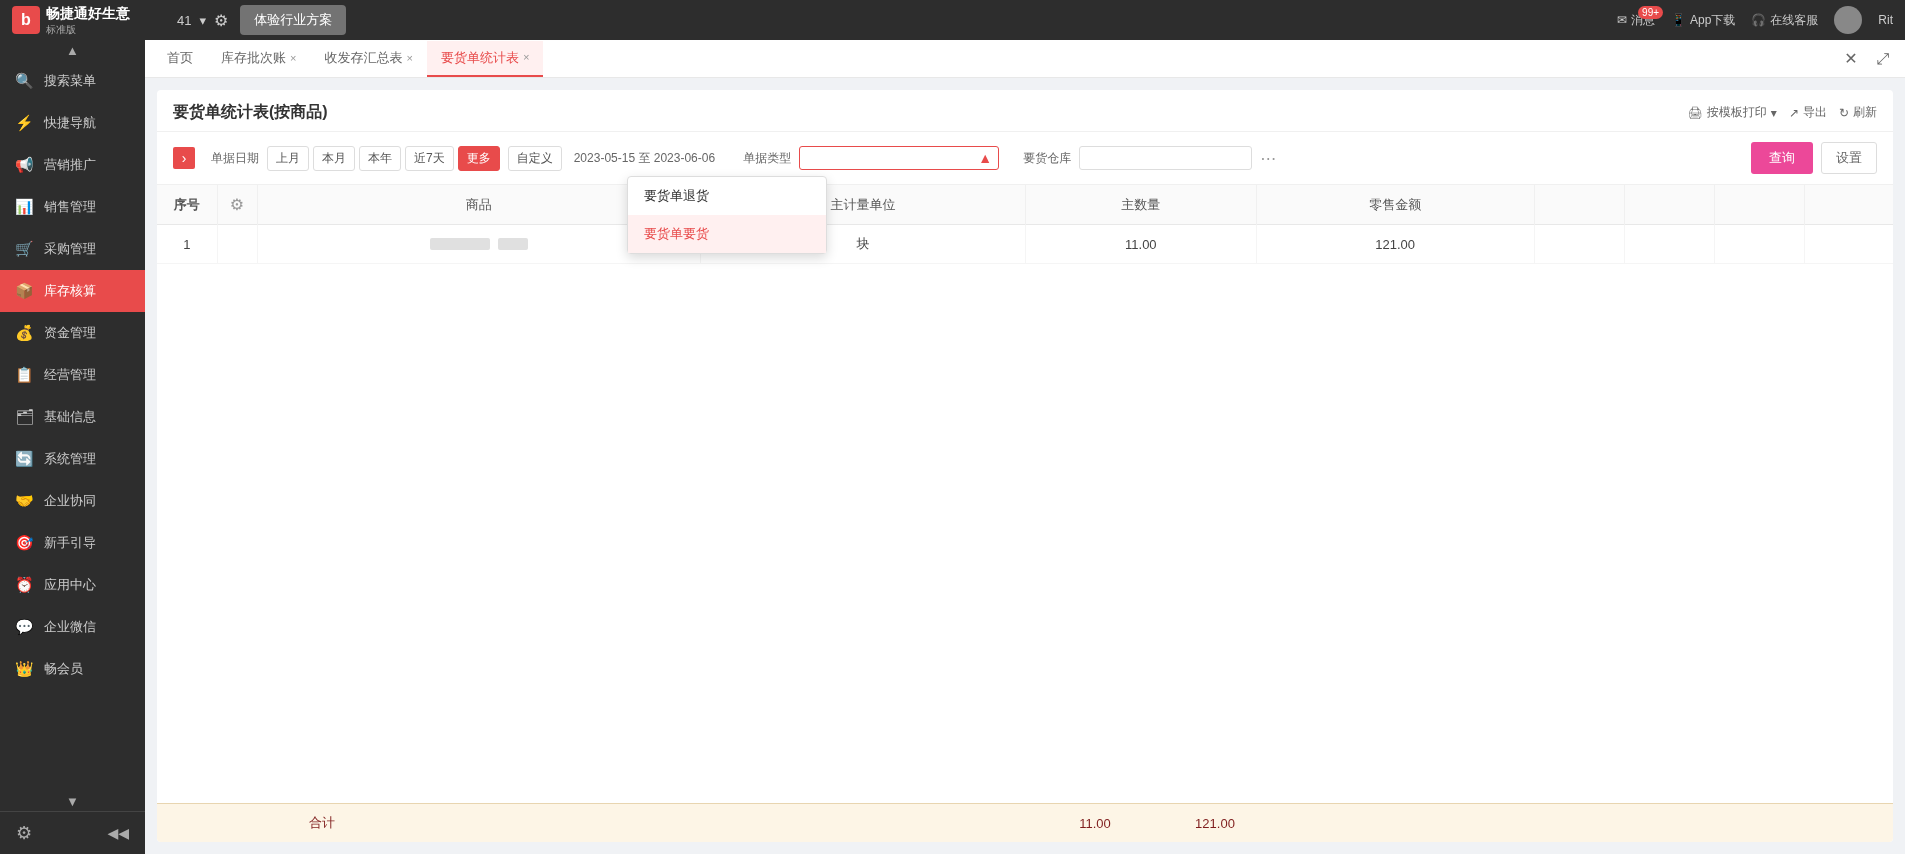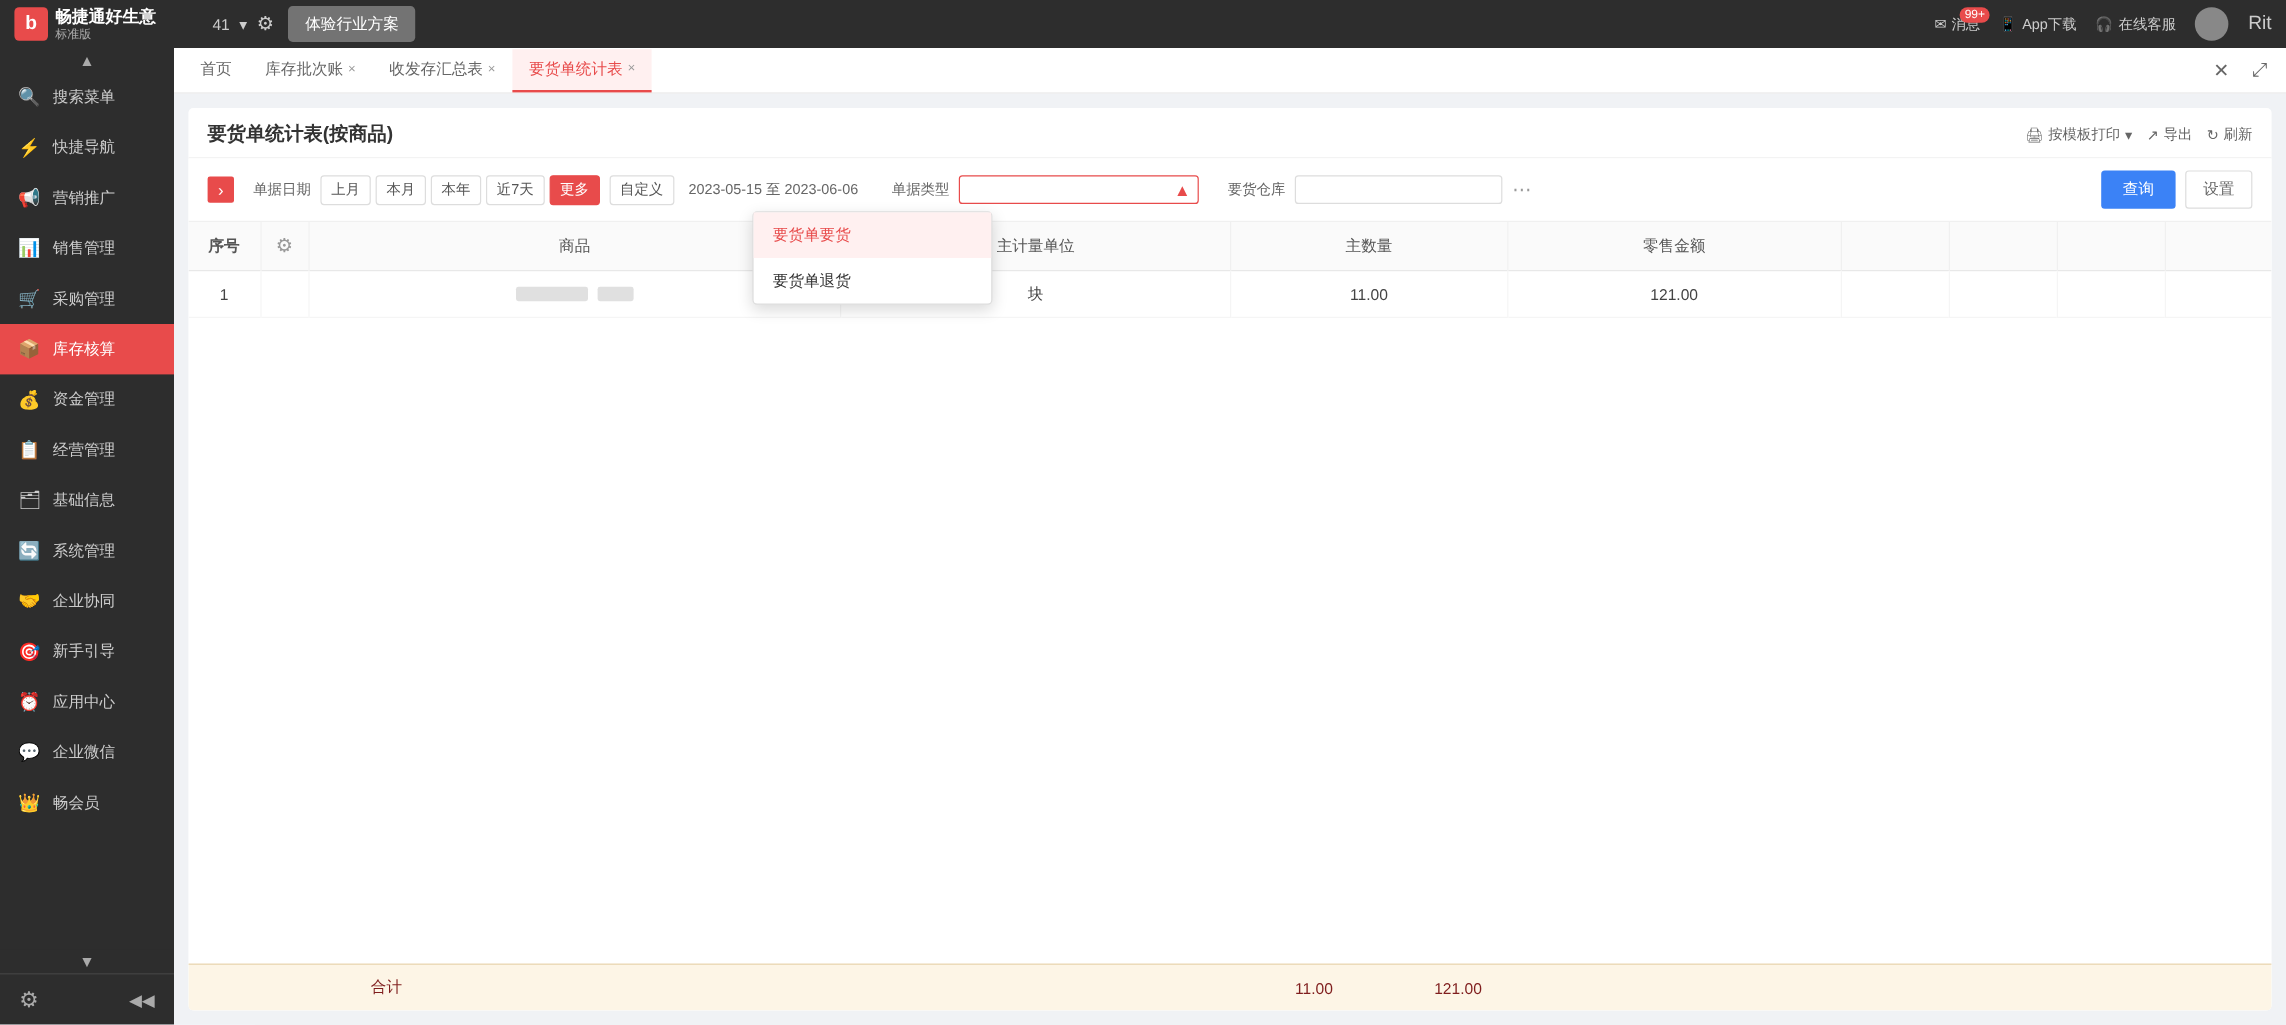--- a/index.html
+++ b/index.html
@@ -297,21 +297,21 @@
       color: #999;
       cursor: pointer;
       font-size: 16px;
     }
     .filter-actions {
       display: flex;
       gap: 8px;
       margin-left: auto;
     }
     .btn-query {
-      background: #3b82f6;
+      background: #ec4899;
       color: #fff;
       border: none;
       border-radius: 3px;
       padding: 6px 18px;
       font-size: 13px;
       cursor: pointer;
     }
     .btn-settings {
       background: #fff;
       color: #666;
@@ -448,21 +448,21 @@
     </div>
     <div class="header-right-item">
       <span>📱</span>
       <span>App下载</span>
     </div>
     <div class="header-right-item">
       <span>🎧</span>
       <span>在线客服</span>
     </div>
     <div class="avatar"></div>
-    <span style="color:#ccc;font-size:16px;">Rit</span>
+    <span style="color:#ccc;font-size:12px;">Rit</span>
   </div>
 </div>
 
 <div class="main-layout">
 
   <div class="sidebar">
     <div class="sidebar-nav-arrow">▲</div>
     <div class="sidebar-scroll">
       <div class="sidebar-item">
         <span class="sidebar-icon">🔍</span>
@@ -607,22 +607,22 @@
             <input class="warehouse-input" type="text" value="" style="">
             <span class="filter-more-btn">⋯</span>
           </div>
 
           <div class="filter-actions">
             <button class="btn-query">查询</button>
             <button class="btn-settings">设置</button>
           </div>
 
           <div class="dropdown-overlay">
+            <div class="dropdown-item">要货单退货</div>
             <div class="dropdown-item selected">要货单要货</div>
-            <div class="dropdown-item">要货单退货</div>
           </div>
         </div>
 
         <div class="table-wrap">
           <table>
             <thead>
               <tr>
                 <th style="width:60px;font-weight:bold;">序号</th>
                 <th style="width:40px;">
                   <span class="col-settings-icon">⚙</span>

